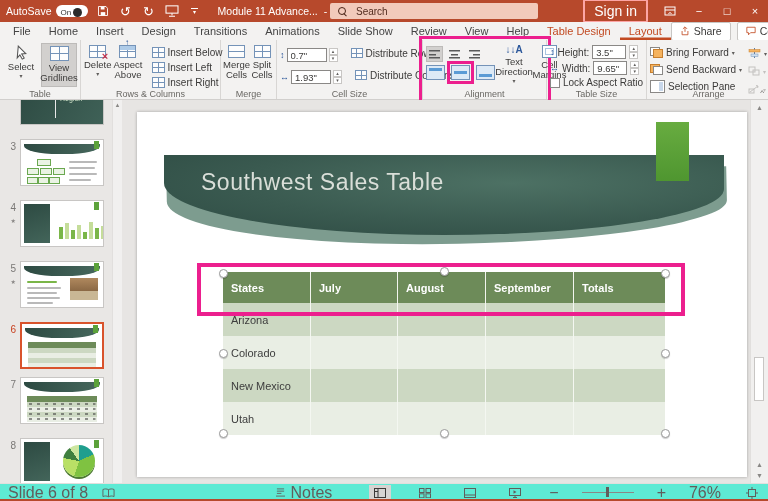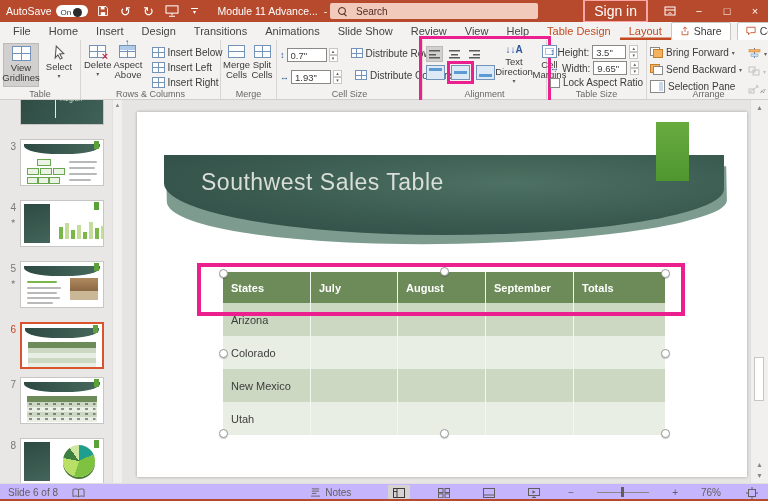--- a/index.html
+++ b/index.html
@@ -155,22 +155,22 @@
   .phead{display:flex;height:31px;background:#6d8b59;color:#fff;font-weight:bold;}
   .phead div{display:flex;align-items:center;padding-left:8px;box-sizing:border-box;border-right:1px solid #f2f5ee;}
   .prow{display:flex;height:33px;color:#3d3d3d;}
   .prow div{display:flex;align-items:center;padding-left:8px;box-sizing:border-box;border-right:1px solid #f4f7f1;}
   .c0{width:88px;} .c1{width:87px;} .c2{width:88px;} .c3{width:88px;} .c4{width:91px;border-right:none!important;}
   .prow.a{background:#ccd8c2;} .prow.b{background:#e9eee4;}
   .handle{position:absolute;width:7px;height:7px;border-radius:50%;background:#fff;border:1px solid #9a9a9a;
           box-shadow:0 1px 1px rgba(0,0,0,.2);z-index:6;}
   .annot{position:absolute;border:4px solid #ec1f8e;z-index:7;pointer-events:none;}
   
-  .statusbar{position:absolute;left:0;top:483px;width:768px;height:18px;background:#c4b5fd;border-top:1px solid #e1dfdd;
-             box-sizing:border-box;display:flex;align-items:center;font-size:10px;color:#605e5c;padding:0 8px;}
+  .statusbar{position:absolute;left:0;top:483px;width:768px;height:18px;background:#5eead4;border-top:1px solid #e1dfdd;
+             box-sizing:border-box;display:flex;align-items:center;font-size:16px;color:#605e5c;padding:0 8px;}
   .statusbar::after{content:"";position:absolute;left:0;bottom:-0px;width:768px;height:2px;background:#b7492c;}
   .sb-right{margin-left:auto;display:flex;align-items:center;gap:23px;}
   .viewbtn{width:22px;height:15px;display:flex;align-items:center;justify-content:center;}
   .viewbtn.on{background:#d6d4d2;}
   .zoomtrack{width:52px;height:1px;background:#8a8886;position:relative;}
   .zoomtrack .zthumb{position:absolute;left:24px;top:-5px;width:3px;height:10px;background:#605e5c;}
   .notesbtn{display:flex;align-items:center;gap:4px;margin-right:14px;}
 </style>
 </head>
 <body>
@@ -255,30 +255,30 @@
             <path d="M1 1.5h10v6.5H5.5L3 10.5V8H1z" fill="none" stroke="#c24a22"></path>
           </svg>
         <span>Comments</span>
       </span>
     </div>
   </div>
 
   <div class="ribbon">
 
     <div class="rgroup" style="width:82px;">
+      <div class="bigbtn">
+        <svg width="13" height="15" viewBox="0 0 12 14">
+            <path d="M3 1l7 7-3.8.4 2.3 3.8-1.8 1-2.2-3.9L2 12z" fill="#fff" stroke="#555" stroke-width="1"></path>
+          </svg>
+        <span>Select</span>
+        <span class="chev">▾</span>
+      </div>
       <div class="bigbtn on">
         <span class="ticon" style="width:19px;height:15px;"></span>
         <span>View Gridlines</span>
-      </div>
-      <div class="bigbtn">
-        <svg width="13" height="15" viewBox="0 0 12 14">
-            <path d="M3 1l7 7-3.8.4 2.3 3.8-1.8 1-2.2-3.9L2 12z" fill="#fff" stroke="#555" stroke-width="1"></path>
-          </svg>
-        <span>Select</span>
-        <span class="chev">▾</span>
       </div>
       <span class="glabel">Table</span>
     </div>
 
     <div class="rgroup" style="width:140px;">
       <div class="bigbtn" style="width:33px;">
         <span class="ticon">
             <span class="redx">×</span>
           </span>
         <span>Delete</span>

